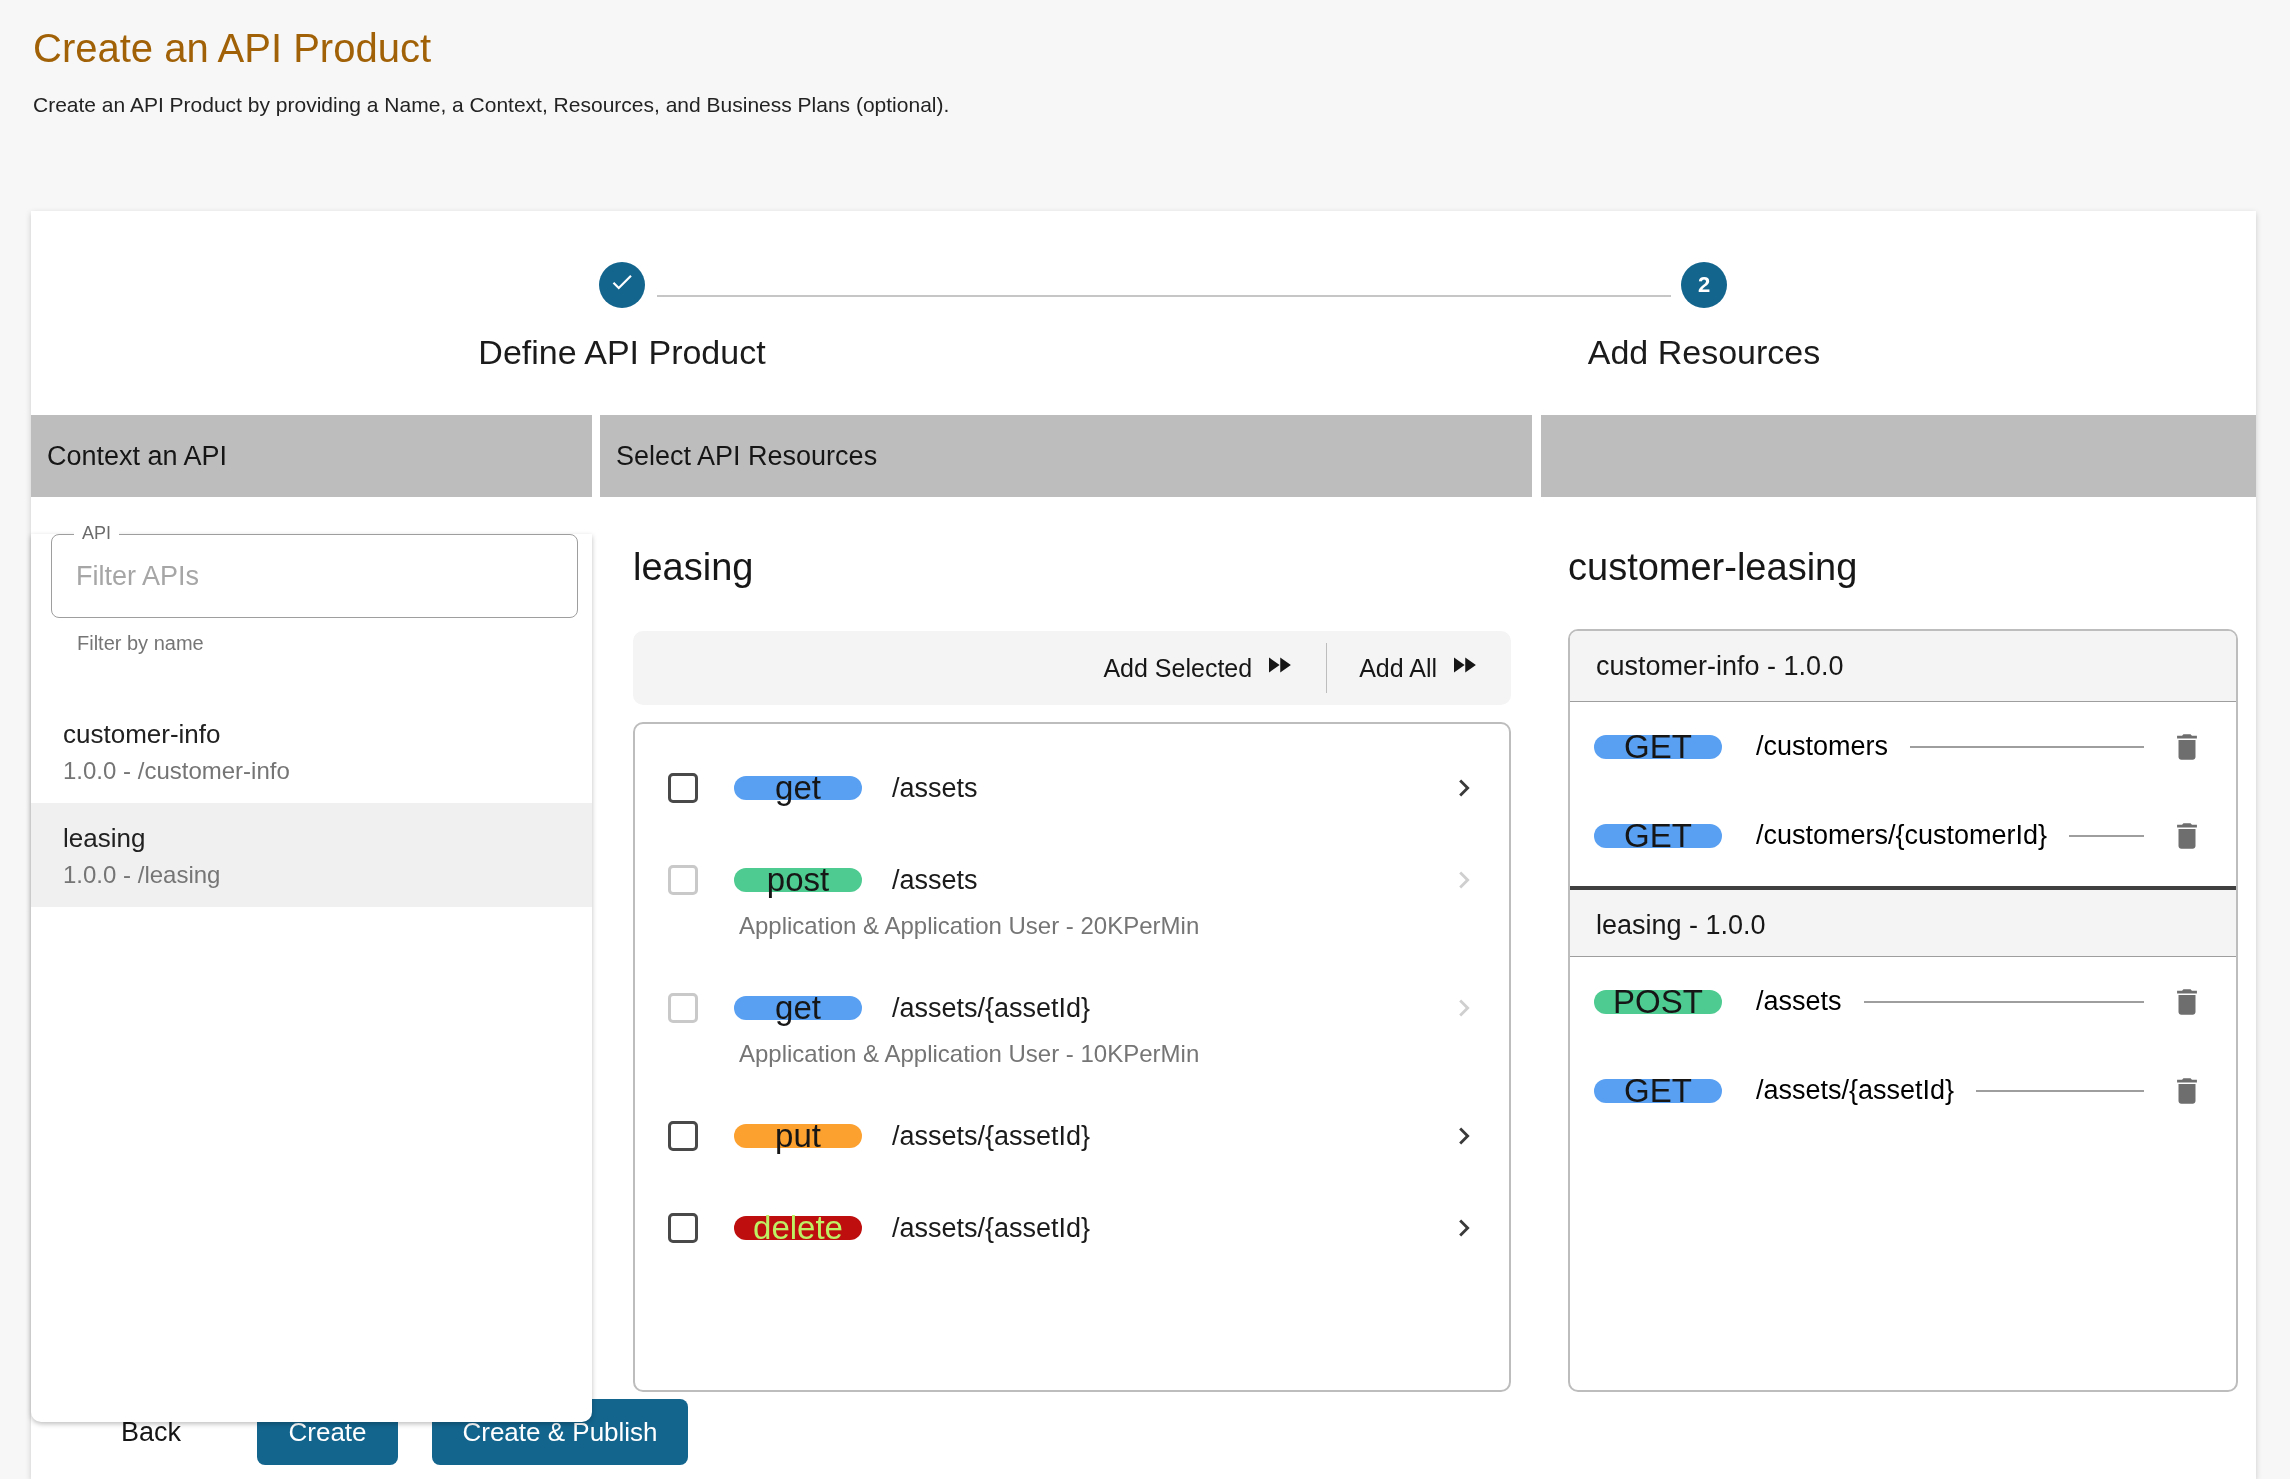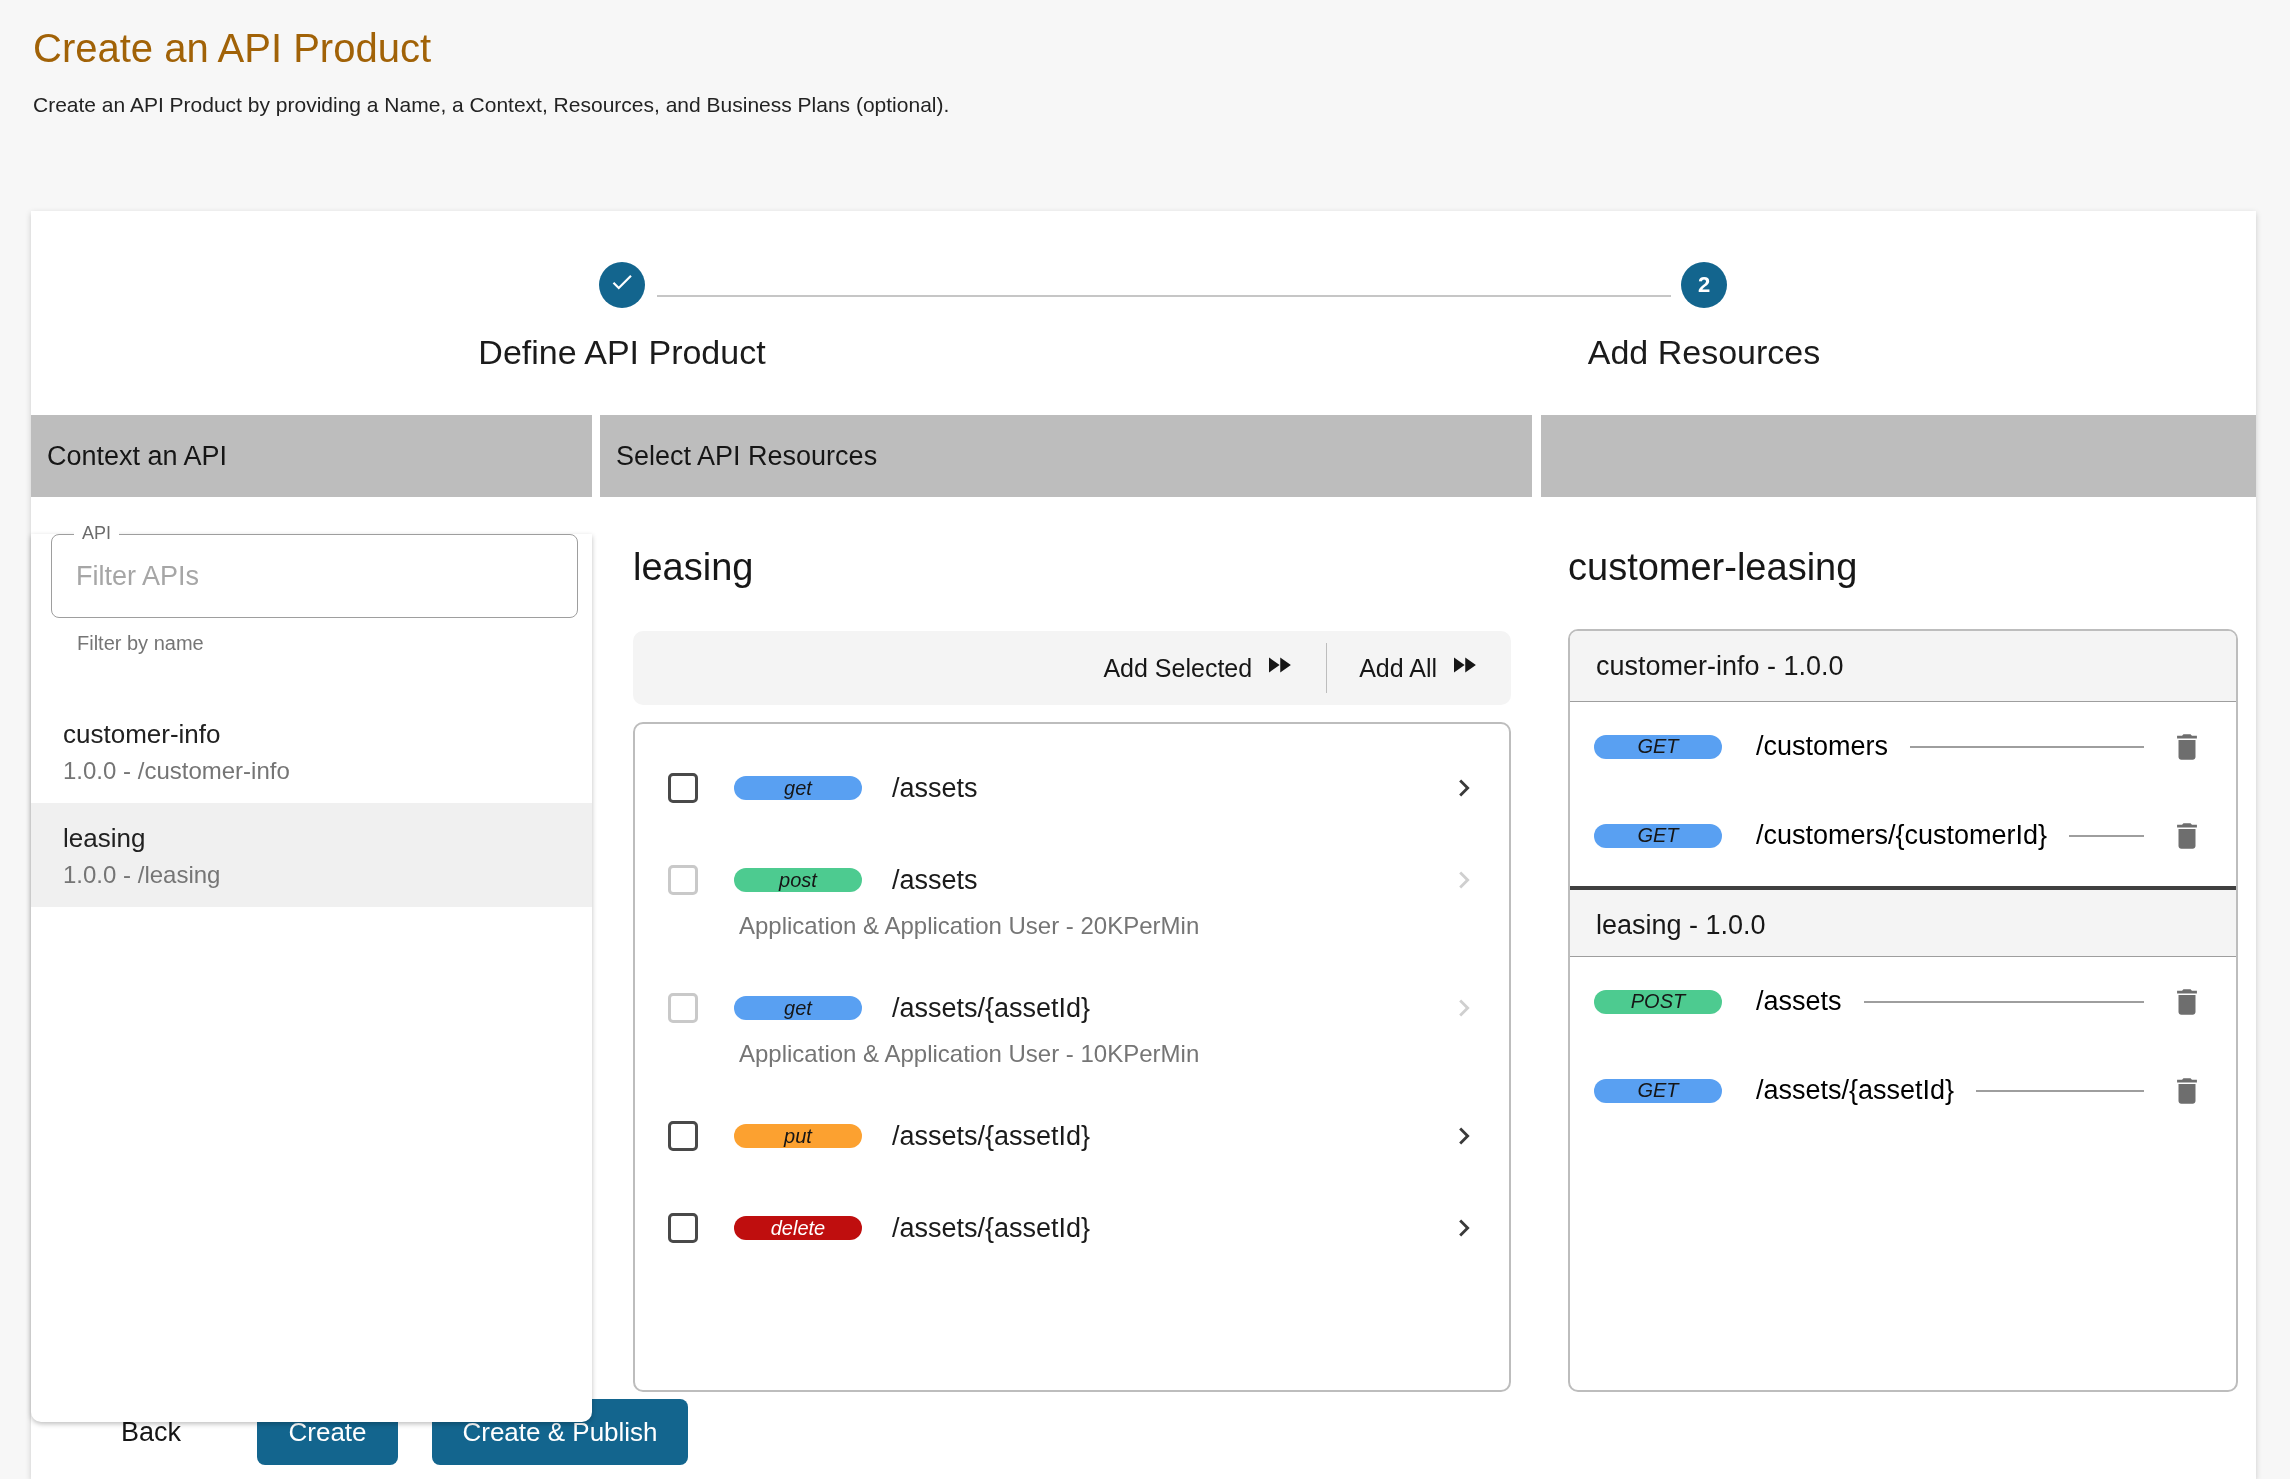--- a/index.html
+++ b/index.html
@@ -105,26 +105,26 @@
   .res-block{margin-top:44px;}
   .res-block.first{margin-top:38px;}
   .checkbox{
     width:30px;height:30px;border:3px solid #494949;border-radius:5px;background:#fff;
     flex:0 0 auto;cursor:pointer;
   }
   .checkbox.disabled{border-color:#c9c9c9;cursor:default;}
   .chip{
     width:128px;height:24px;border-radius:21px;margin:0 30px 0 36px;
     display:flex;align-items:center;justify-content:center;
-    font-size:20px;color:#161616;flex:0 0 auto;font-style:italic;
+    font-size:33px;color:#161616;flex:0 0 auto;
   }
   .chip.get{background:var(--get);}
   .chip.post{background:var(--post);}
   .chip.put{background:var(--put);}
-  .chip.delete{background:var(--delete);color:#ffffff;}
+  .chip.delete{background:var(--delete);color:#bef264;}
   .res-path{font-size:27px;color:#1b1b1b;}
   .res-chevron{margin-left:auto;width:34px;height:34px;flex:0 0 auto;cursor:pointer;}
   .res-chevron svg{width:34px;height:34px;fill:#3a3a3a;}
   .res-chevron.disabled svg{fill:#cfcfcf;}
   .res-sub{font-size:24px;color:var(--secondary-text);margin:8px 0 0 104px;line-height:28px;}
   
   .product-card{
     width:670px;height:763px;margin-top:36px;background:#fff;
     border:2px solid #bdbdbd;border-radius:10px;overflow:hidden;
   }

